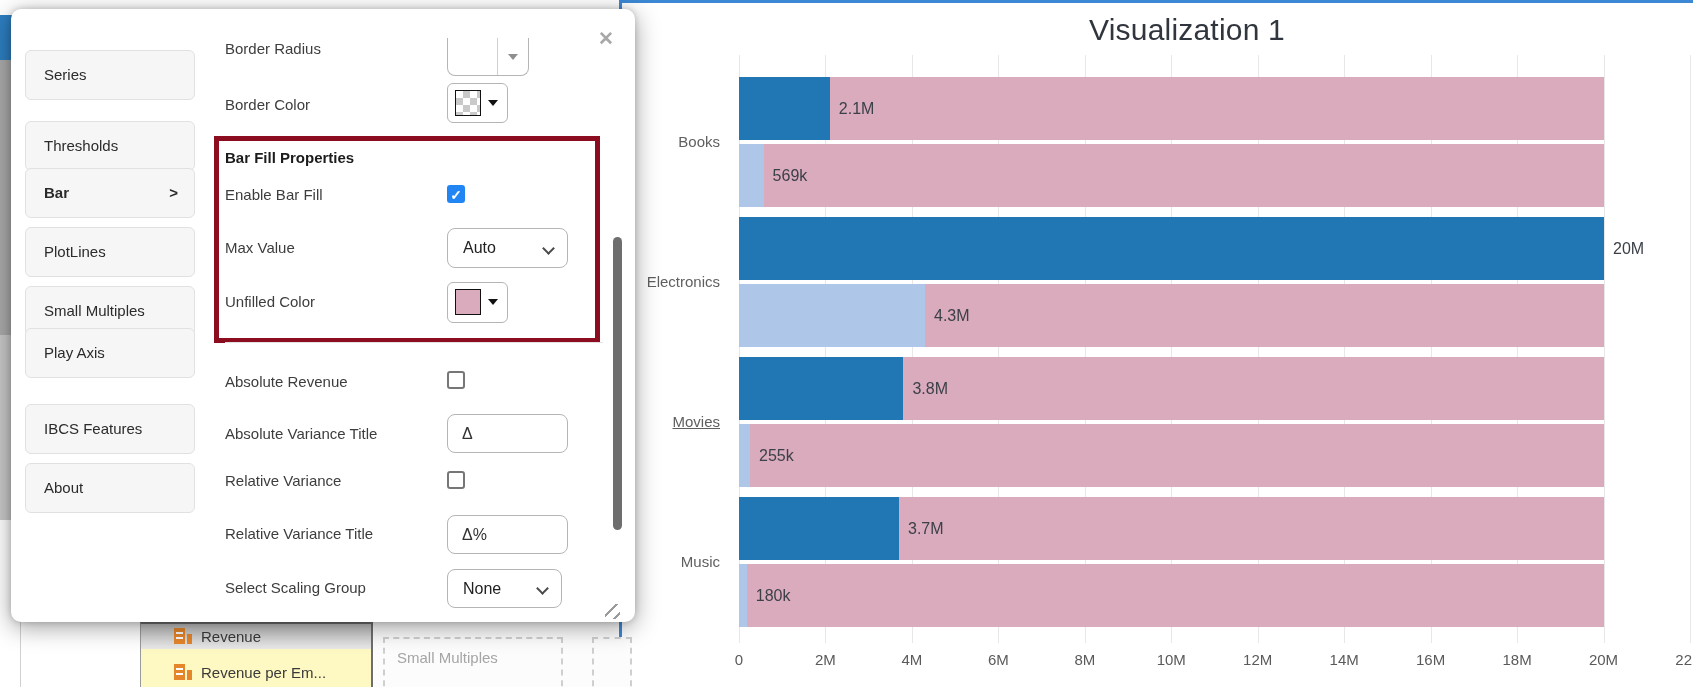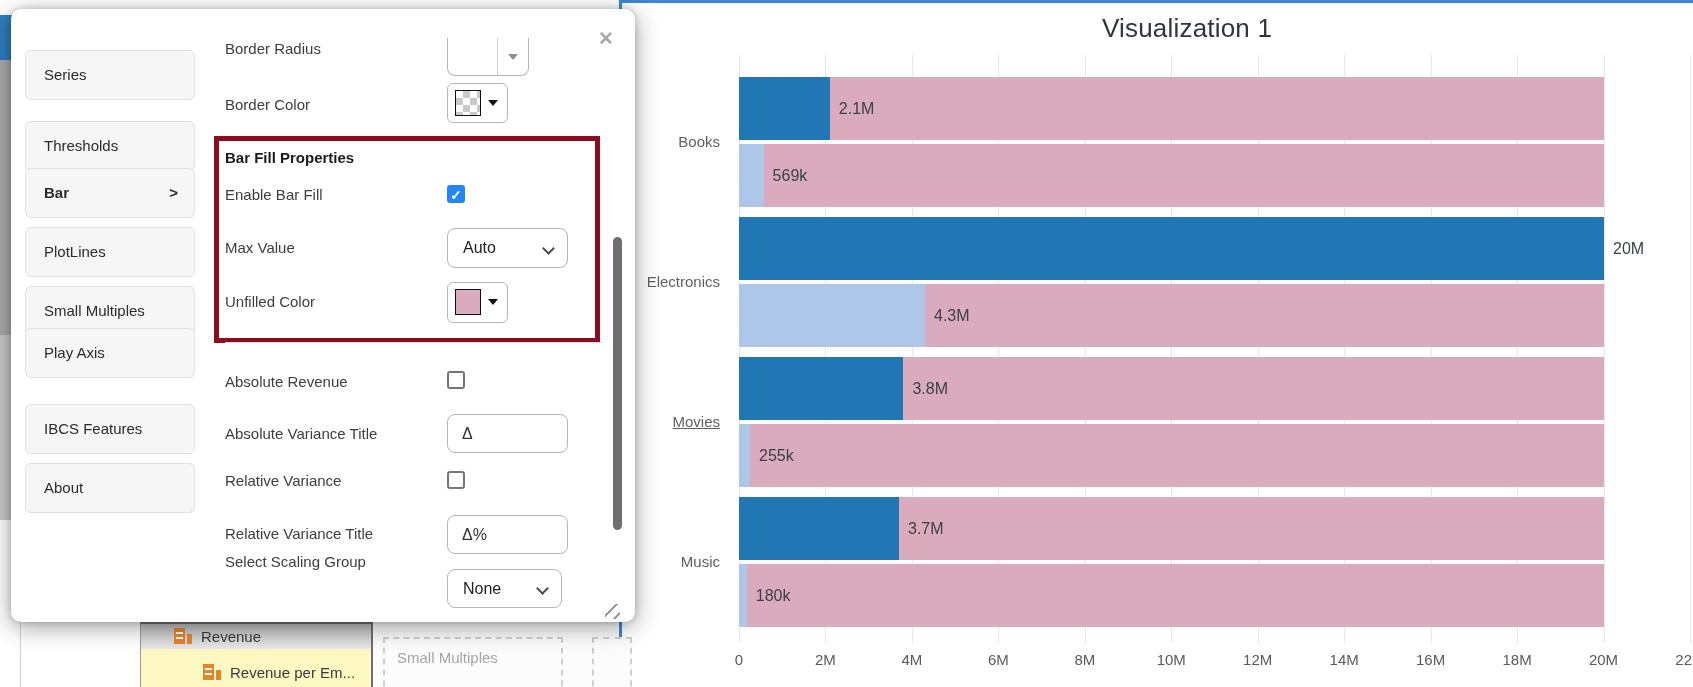--- a/index.html
+++ b/index.html
@@ -8,21 +8,21 @@
   .abs { position:absolute; }
 
   
   #sliver { left:0; top:0; width:12px; height:687px; background:#fff; }
   #sliver .band { position:absolute; left:0; width:12px; }
 
   
   #chart { left:619px; top:0; width:1074px; height:687px; background:#fff;
            border-left:3px solid #3c88d4; border-top:3px solid #3c88d4; overflow:hidden; }
   #chart-title { left:100px; top:10px; width:930px; text-align:center;
-                 font-size:26px; color:#31353d; letter-spacing:0.2px; }
+                 font-size:30px; color:#31353d; letter-spacing:0.2px; }
   .gridline { position:absolute; top:52px; height:588px; width:1px; background:#e7e7e7; }
   .cat-label { position:absolute; left:0; width:98px; height:20px; line-height:20px;
                text-align:right; font-size:15px; color:#5f5f5f; }
   .bar-row { position:absolute; height:63px; }
   .bar-unfilled { position:absolute; left:0; top:0; height:100%; }
   .bar-fill { position:absolute; left:0; top:0; height:100%; }
   .bar-value-label { position:absolute; top:0; height:63px; line-height:63px;
                      font-size:16px; color:#3c4048; white-space:nowrap; }
   .x-tick { position:absolute; top:648px; width:70px; text-align:center;
             font-size:15px; color:#5a5a5a; }
@@ -176,21 +176,21 @@
   <div id="fields-panel" class="abs">
     <div id="row-revenue">
       <span class="field-icon">
         <span class="col" style="left:0;top:0;width:11px;height:16px;"></span>
         <span class="ln" style="left:2px;top:4px;width:7px;"></span>
         <span class="ln" style="left:2px;top:9px;width:7px;"></span>
         <span class="col" style="left:13px;top:6px;width:5px;height:10px;"></span>
       </span>
       <span class="field-row-label">Revenue</span>
     </div>
-    <div style="position:absolute;left:0;top:36px;width:100%;height:25px;margin-left:29px;">
+    <div style="position:absolute;left:0;top:36px;width:100%;height:25px;">
       <span class="field-icon">
         <span class="col" style="left:0;top:0;width:11px;height:16px;"></span>
         <span class="ln" style="left:2px;top:4px;width:7px;"></span>
         <span class="ln" style="left:2px;top:9px;width:7px;"></span>
         <span class="col" style="left:13px;top:6px;width:5px;height:10px;"></span>
       </span>
       <span class="field-row-label">Revenue per Em...</span>
     </div>
   </div>
 
@@ -254,21 +254,21 @@
     </div>
 
     <div class="fld-label" style="top:463px">Relative Variance</div>
     <span class="cb" style="top:462px"></span>
 
     <div class="fld-label" style="top:516px">Relative Variance Title</div>
     <div class="inputbox" style="top:506px">
       <span>Δ%</span>
     </div>
 
-    <div class="fld-label" style="top:544px">Select Scaling Group</div>
+    <div class="fld-label" style="top:570px">Select Scaling Group</div>
     <div class="combo" style="top:560px;height:39px;width:115px;">
       <span>None</span>
       <span class="chev" style="top:14px;"></span>
     </div>
 
     <div id="dlg-scrollthumb"></div>
     <div id="dlg-resize"></div>
   </div>
 
 </div>

